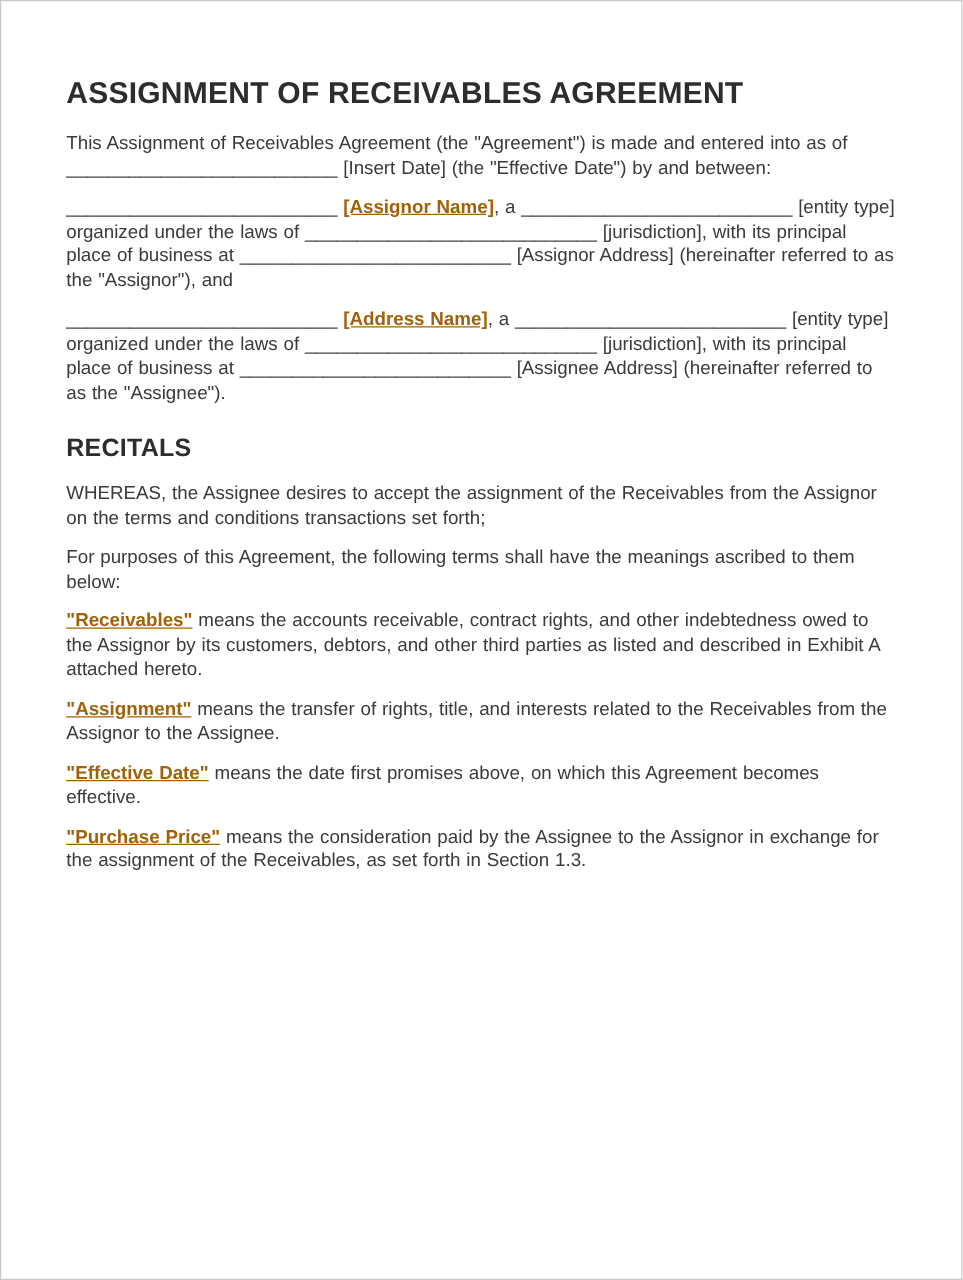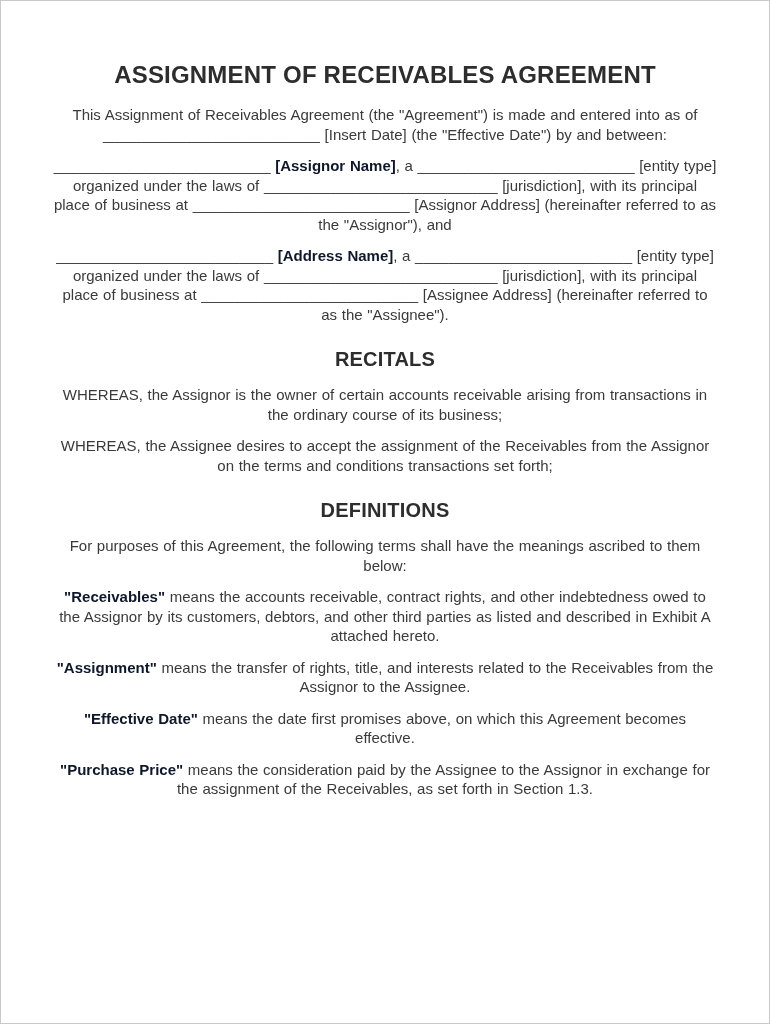--- a/index.html
+++ b/index.html
@@ -12,21 +12,20 @@
     height: 1024px;
     box-sizing: border-box;
     border: 1px solid #c9c9c9;
     overflow: hidden;
     font-family: "Liberation Sans", sans-serif;
     color: #3a3a3a;
   }
   .page {
     padding: 46px 52px 0 52px;
     box-sizing: border-box;
-    text-align: center;
   }
   .title {
     font-size: 24px;
     font-weight: bold;
     color: #2d2d2d;
     letter-spacing: 0.2px;
     margin: 14px 0 16px 0;
   }
   .para {
     font-size: 15px;
@@ -37,43 +36,42 @@
   }
   .heading {
     font-size: 20px;
     font-weight: bold;
     color: #2d2d2d;
     margin: 24px 0 14px 0;
     letter-spacing: 0.2px;
   }
   .para b {
     font-weight: bold;
-    color: #0f172a;
+    color: #a16207;
+    text-decoration: underline;
   }
 </style>
 </head>
 <body>
 
 <div class="page">
 
   <h1 class="title">ASSIGNMENT OF RECEIVABLES AGREEMENT</h1>
 
   <p class="para">This Assignment of Receivables Agreement (the "Agreement") is made and entered into as of __________________________ [Insert Date] (the "Effective Date") by and between:</p>
 
   <p class="para"><span>__________________________ </span><b>[Assignor Name]</b><span>, a __________________________ [entity type] organized under the laws of ____________________________ [jurisdiction], with its principal place of business at __________________________ [Assignor Address] (hereinafter referred to as the "Assignor"), and</span></p>
 
   <p class="para"><span>__________________________ </span><b>[Address Name]</b><span>, a __________________________ [entity type] organized under the laws of ____________________________ [jurisdiction], with its principal place of business at __________________________ [Assignee Address] (hereinafter referred to as the "Assignee").</span></p>
 
 
   <h2 class="heading">RECITALS</h2>
 
-  <p class="para">WHEREAS, the Assignor is the owner of certain accounts receivable arising from transactions in the ordinary course of its business;</p>
   <p class="para">WHEREAS, the Assignee desires to accept the assignment of the Receivables from the Assignor on the terms and conditions transactions set forth;</p>
 
-  <h2 class="heading">DEFINITIONS</h2>
 
   <p class="para">For purposes of this Agreement, the following terms shall have the meanings ascribed to them below:</p>
 
   <p class="para"><b>"Receivables"</b><span> means the accounts receivable, contract rights, and other indebtedness owed to the Assignor by its customers, debtors, and other third parties as listed and described in Exhibit A attached hereto.</span></p>
 
   <p class="para"><b>"Assignment"</b><span> means the transfer of rights, title, and interests related to the Receivables from the Assignor to the Assignee.</span></p>
 
   <p class="para"><b>"Effective Date"</b><span> means the date first promises above, on which this Agreement becomes effective.</span></p>
 
   <p class="para"><b>"Purchase Price"</b><span> means the consideration paid by the Assignee to the Assignor in exchange for the assignment of the Receivables, as set forth in Section 1.3.</span></p>

